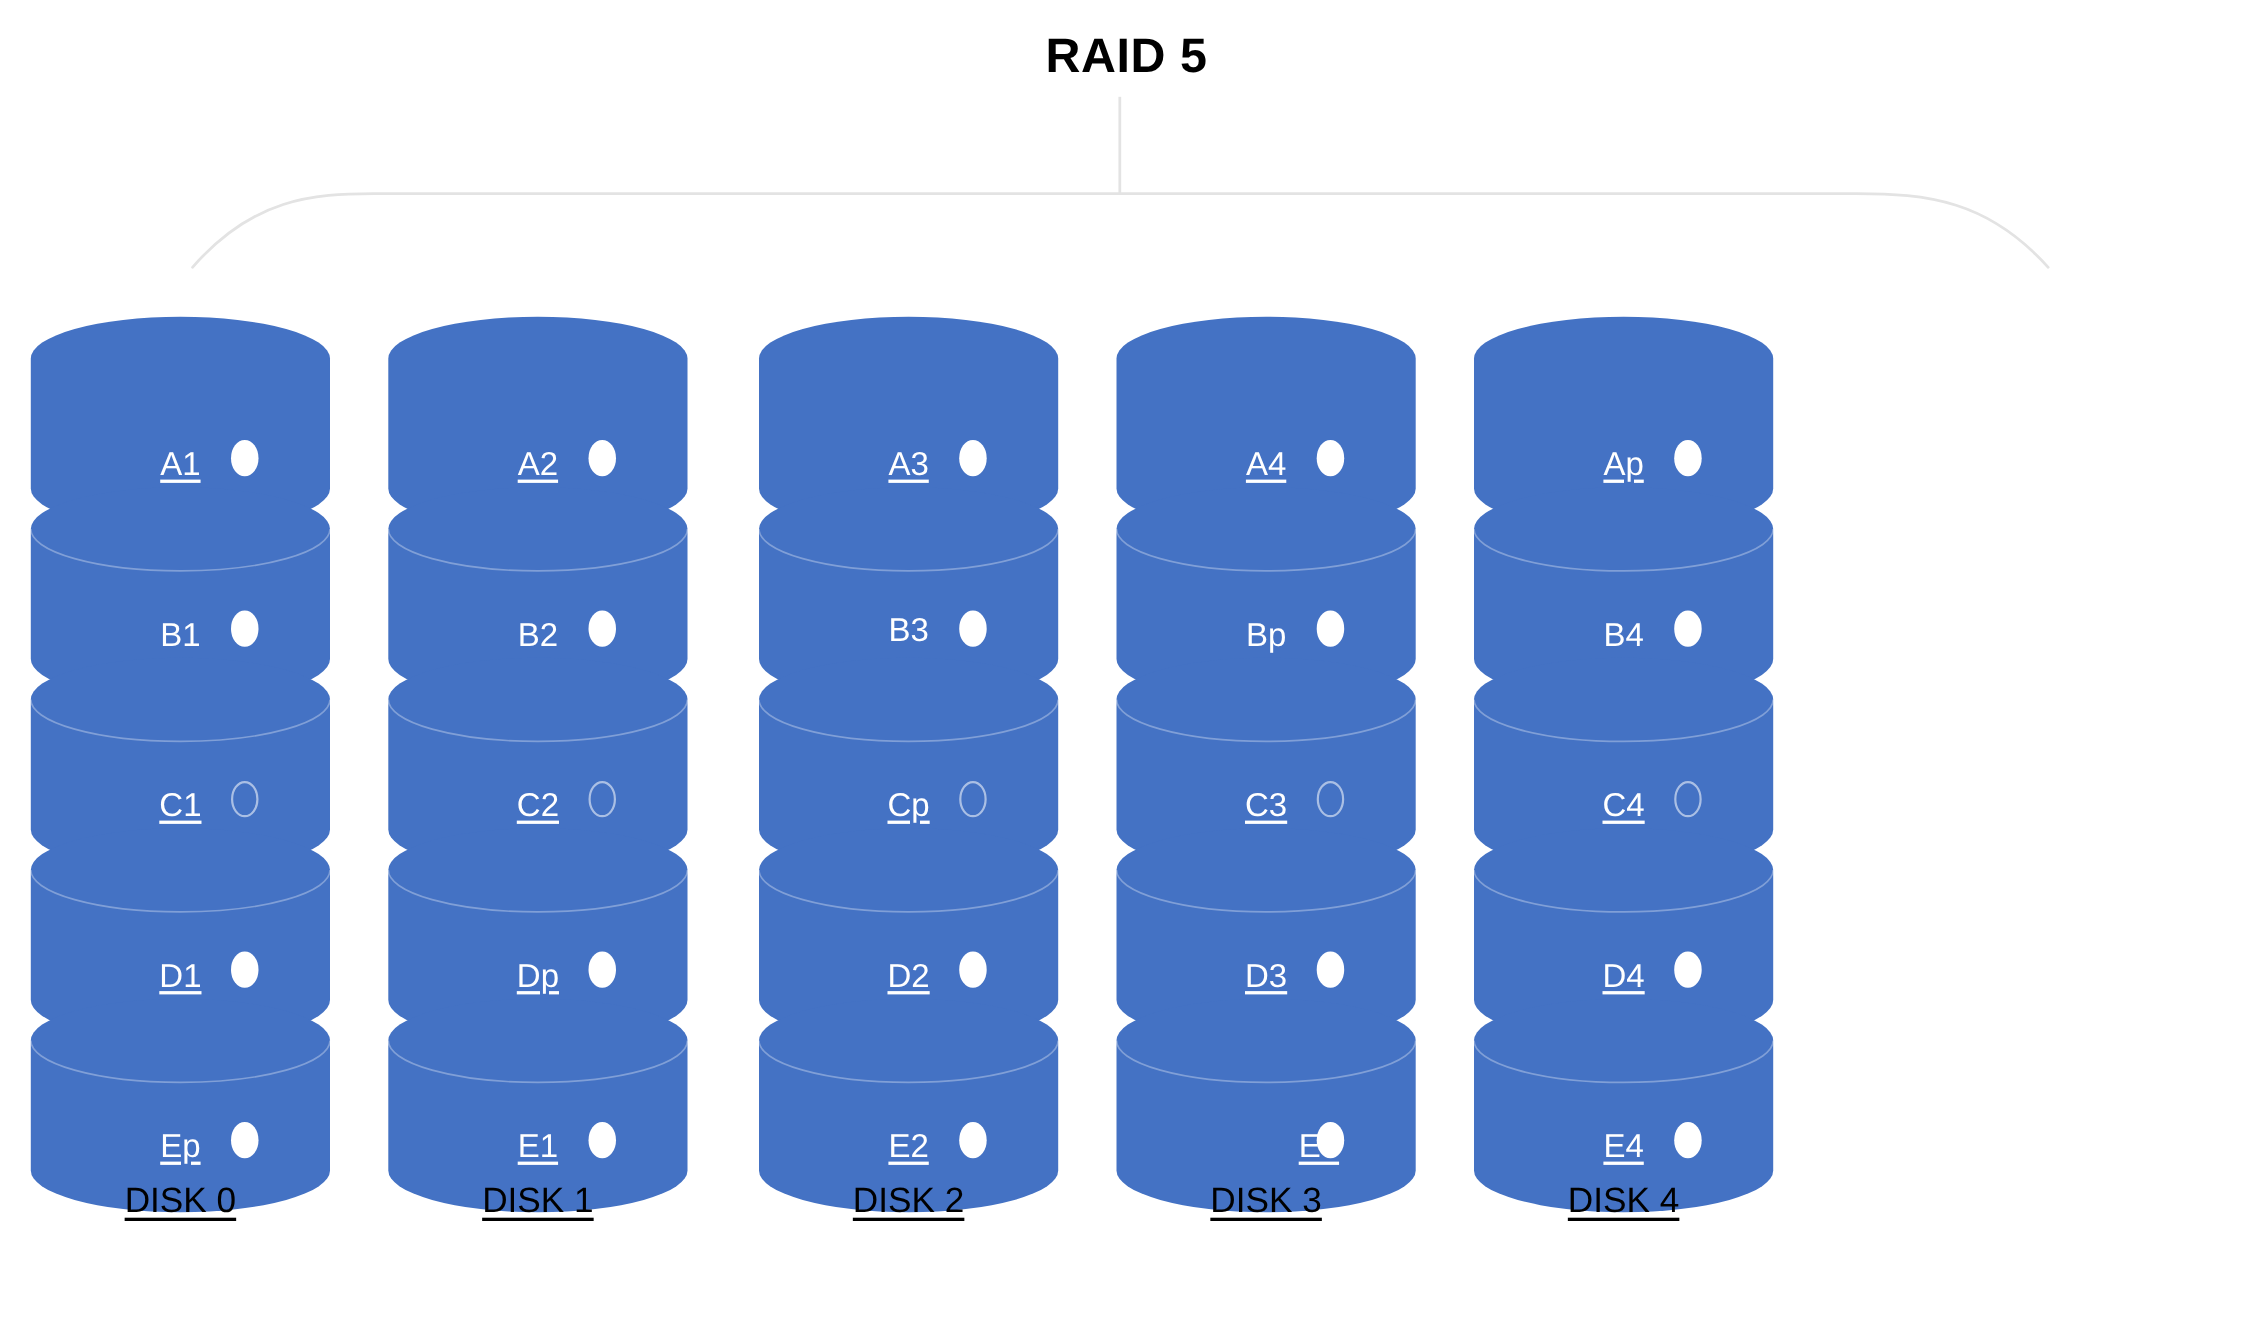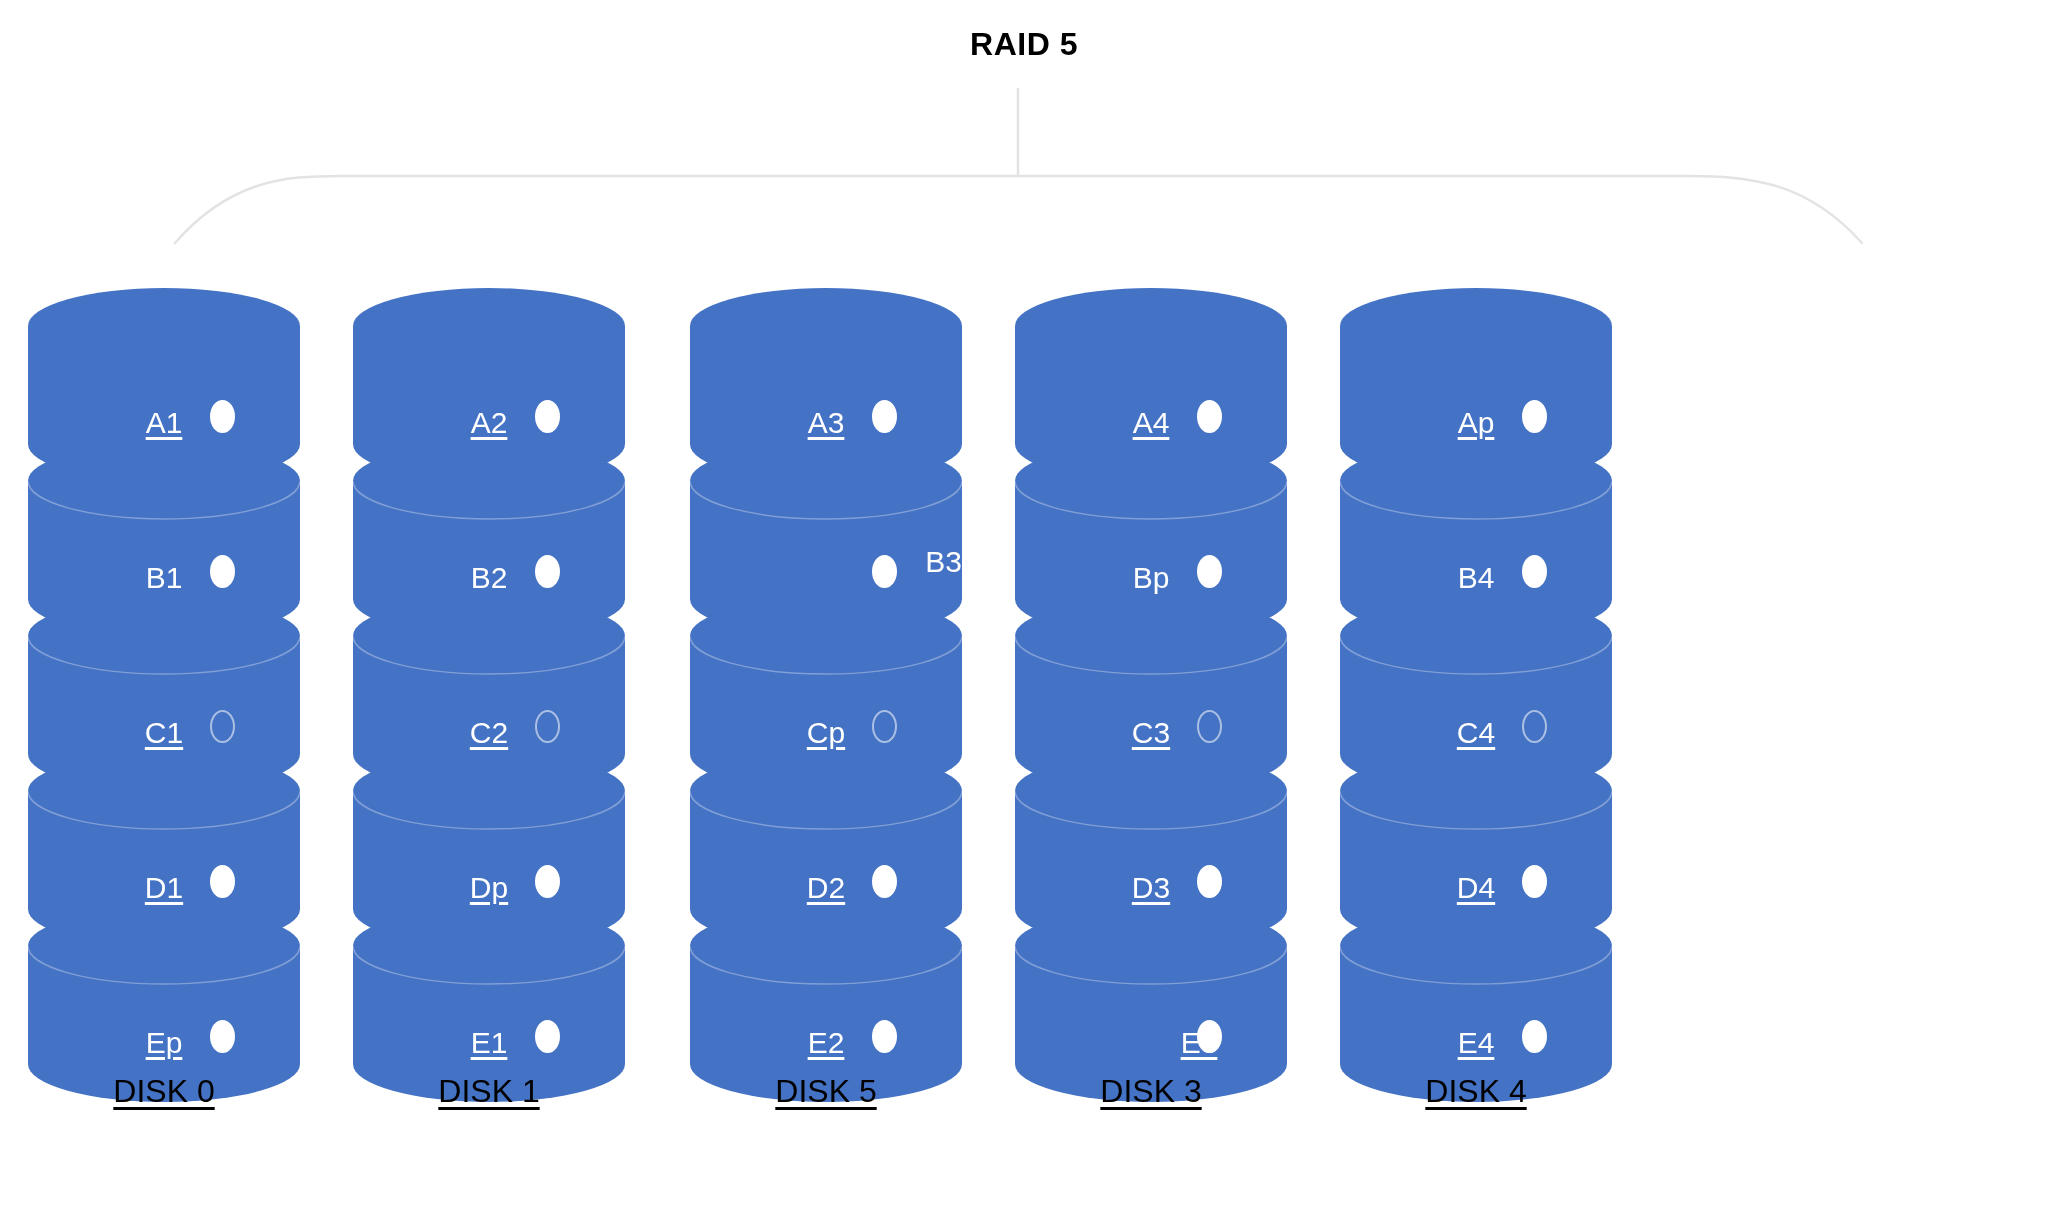--- a/index.html
+++ b/index.html
@@ -16,21 +16,21 @@
     font-family: "Liberation Sans", sans-serif;
   }
 
   
   #diagram-title {
     position: absolute;
     top: 26px;
     left: 0;
     width: 2048px;
     text-align: center;
-    font-size: 32px;
+    font-size: 44px;
     font-weight: bold;
     color: #000000;
     letter-spacing: 0.5px;
     font-family: "Liberation Sans", sans-serif;
   }
 
   
   #bracket-connector {
     position: absolute;
     top: 0;
@@ -231,21 +231,21 @@
           </svg>
         </div>
         <div class="platter-label underlined" style="top: 120px;">A3</div>
         <div class="led solid" style="top: 112px; left: 182px;"></div>
         <div class="platter" style="top: 155px;">
           <svg viewBox="0 0 272 155">
             <path d="M 0 38 A 136 38 0 0 1 272 38 L 272 156 A 136 38 0 0 1 0 156 Z" fill="#4472C4"></path>
             <path d="M 0 38 A 136 38 0 0 0 272 38" fill="none" stroke="rgba(255,255,255,0.32)" stroke-width="1.5"></path>
           </svg>
         </div>
-        <div class="platter-label" style="top: 259px; text-align: right;">B3</div>
+        <div class="platter-label" style="top: 271px;">B3</div>
         <div class="led solid" style="top: 267px; left: 182px;"></div>
         <div class="platter" style="top: 310px;">
           <svg viewBox="0 0 272 155">
             <path d="M 0 38 A 136 38 0 0 1 272 38 L 272 156 A 136 38 0 0 1 0 156 Z" fill="#4472C4"></path>
             <path d="M 0 38 A 136 38 0 0 0 272 38" fill="none" stroke="rgba(255,255,255,0.32)" stroke-width="1.5"></path>
           </svg>
         </div>
         <div class="platter-label underlined" style="top: 430px; text-align: center;">Cp</div>
         <div class="led hollow" style="top: 422px; left: 182px;"></div>
         <div class="platter" style="top: 465px;">
@@ -259,21 +259,21 @@
         <div class="platter" style="top: 620px;">
           <svg viewBox="0 0 272 155">
             <path d="M 0 38 A 136 38 0 0 1 272 38 L 272 156 A 136 38 0 0 1 0 156 Z" fill="#4472C4"></path>
             <path d="M 0 38 A 136 38 0 0 0 272 38" fill="none" stroke="rgba(255,255,255,0.32)" stroke-width="1.5"></path>
           </svg>
         </div>
         <div class="platter-label underlined" style="top: 740px;">E2</div>
         <div class="led solid" style="top: 732px; left: 182px;"></div>
       </div>
     </div>
-    <div class="disk-caption" style="left: 690px;">DISK 5</div>
+    <div class="disk-caption" style="left: 690px;">DISK 2</div>
     <div class="disk-column" style="left: 1015px;">
       <div class="disk-stack">
         <div class="platter" style="top: 0px;">
           <svg viewBox="0 0 272 155">
             <path d="M 0 38 A 136 38 0 0 1 272 38 L 272 156 A 136 38 0 0 1 0 156 Z" fill="#4472C4"></path>
           </svg>
         </div>
         <div class="platter-label underlined" style="top: 120px;">A4</div>
         <div class="led solid" style="top: 112px; left: 182px;"></div>
         <div class="platter" style="top: 155px;">

